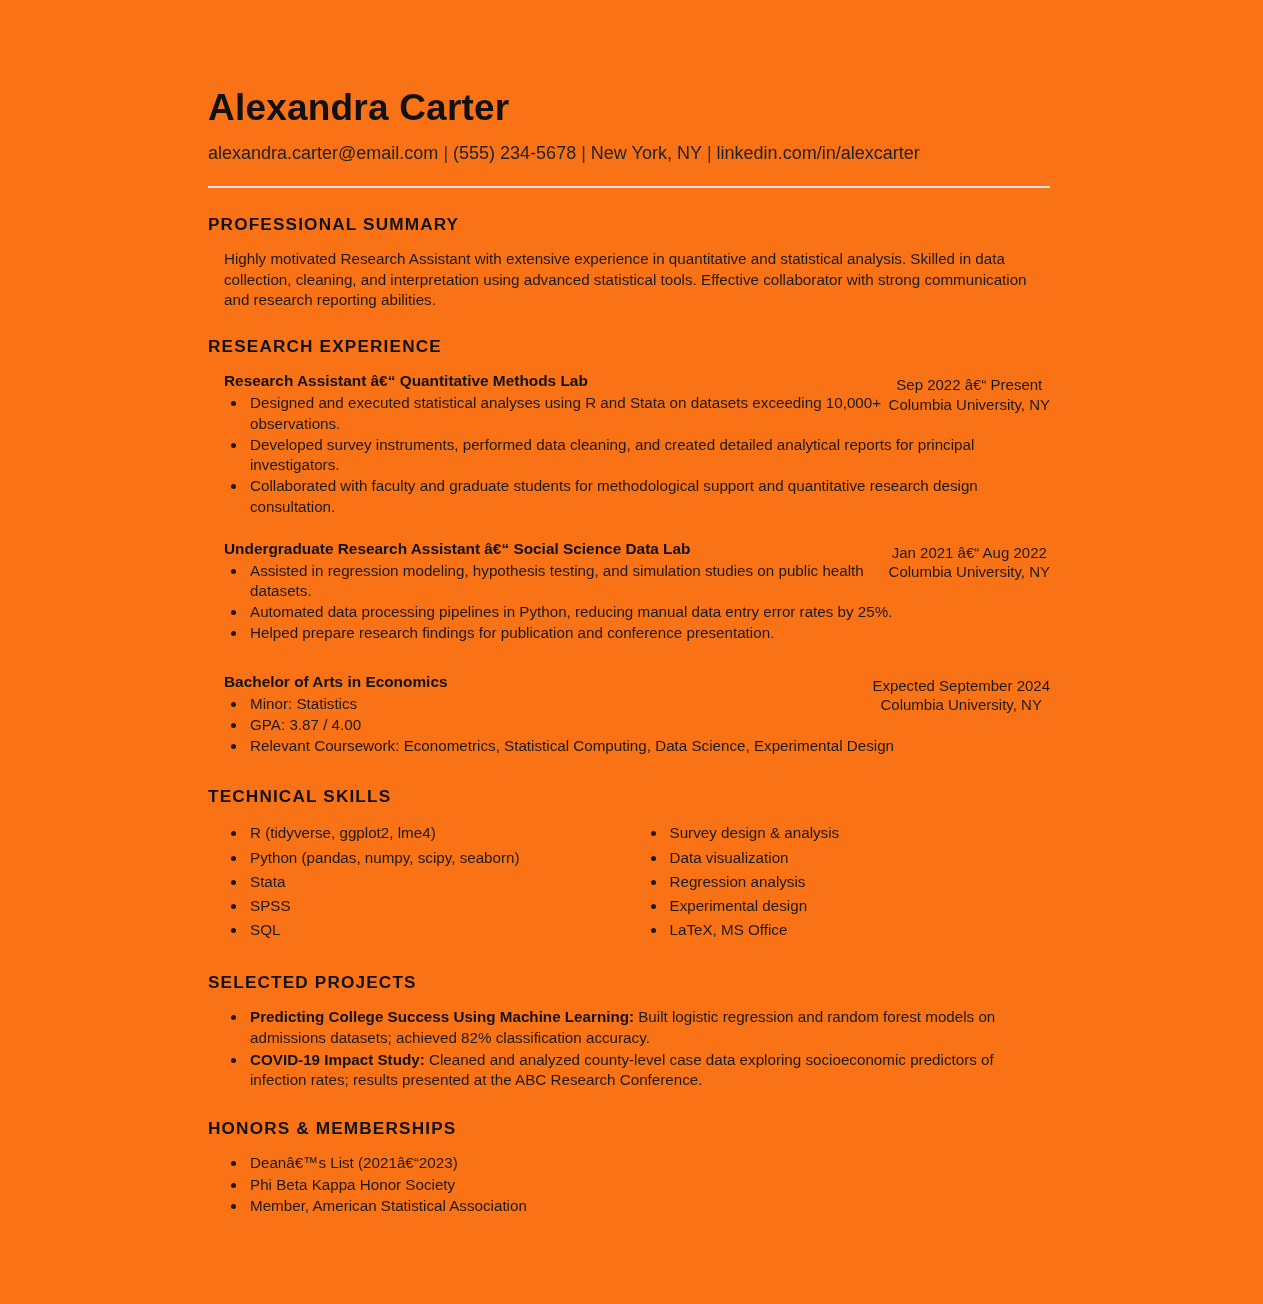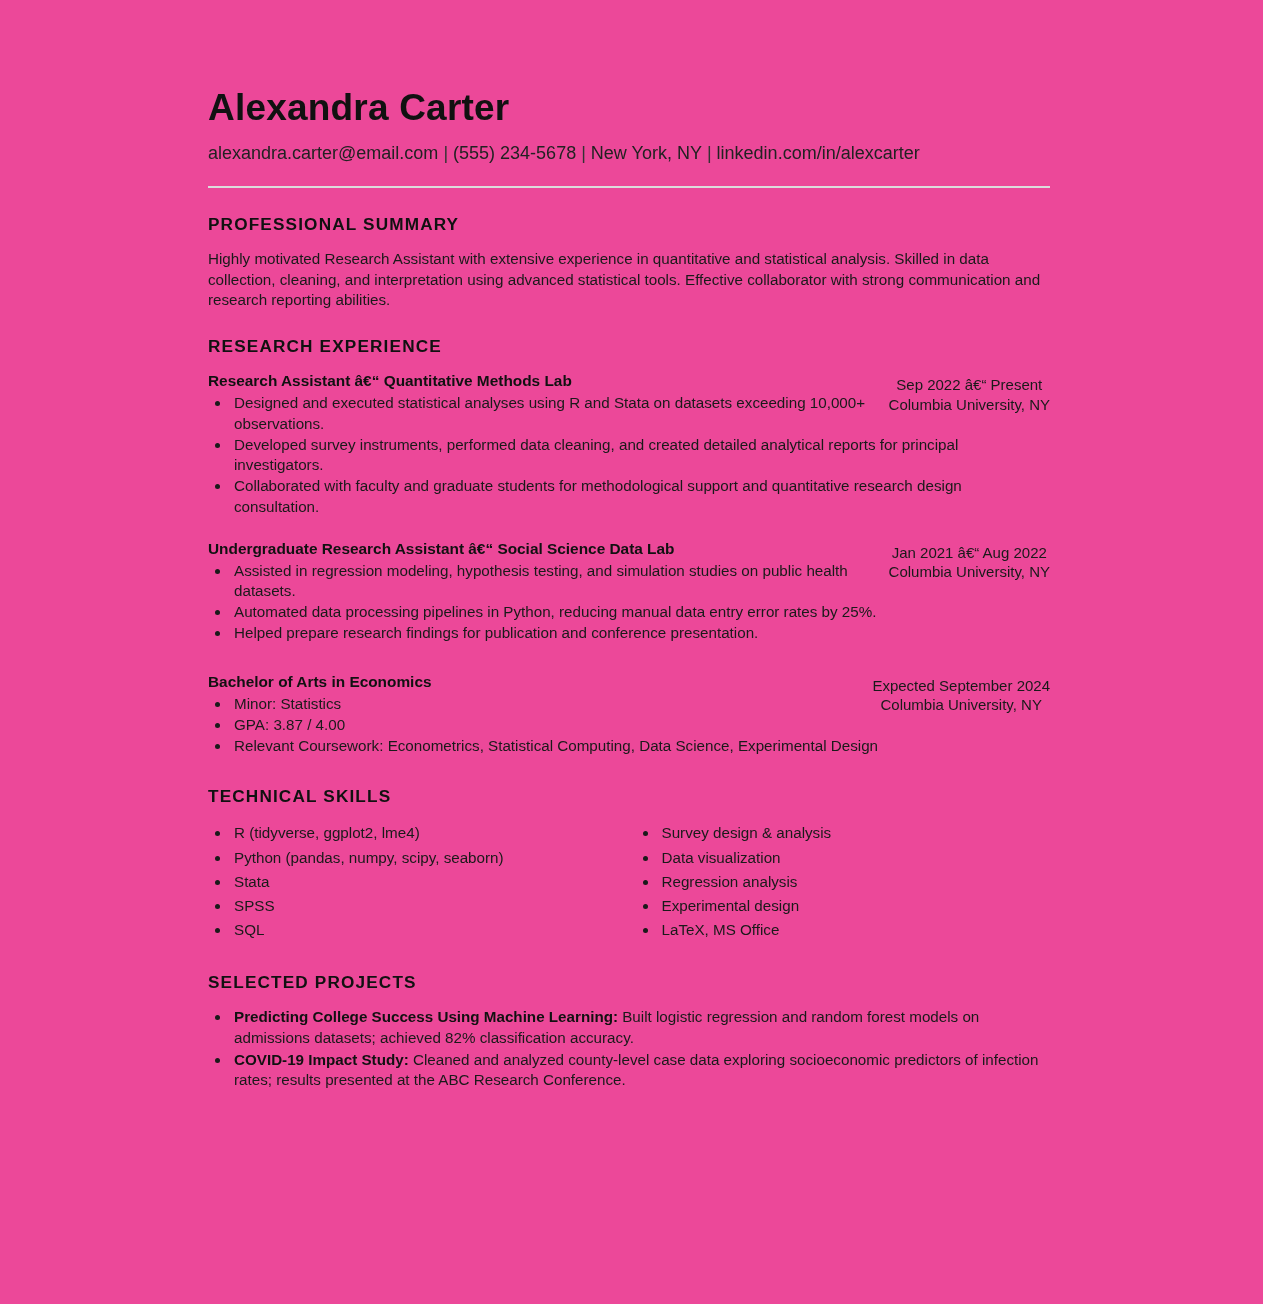--- a/index.html
+++ b/index.html
@@ -11,21 +11,21 @@
     width: 1263px;
     height: 1304px;
     font-family: "Liberation Sans", sans-serif;
     color: #1a1a1a;
     -webkit-font-smoothing: antialiased;
   }
   .page {
     position: relative;
     width: 1263px;
     height: 1304px;
-    background: #ec4899;
+    background: #f97316;
     box-sizing: border-box;
     padding: 88px 213px 0 208px;
   }
 
   
   .name {
     font-size: 37px;
     font-weight: bold;
     letter-spacing: 0.2px;
     line-height: 1.08;
@@ -49,21 +49,21 @@
 
   
   .section { margin-top: 26px; }
   .section-title {
     font-size: 17.2px;
     font-weight: bold;
     letter-spacing: 1.15px;
     color: #111111;
     margin: 0 0 14px 0;
   }
-  .section-body { font-size: 15.2px; line-height: 1.33; color: #1a1a1a; }
+  .section-body { font-size: 15.2px; line-height: 1.33; color: #1a1a1a; margin-left: 16px; }
 
   .summary-text {
     font-size: 15.2px;
     line-height: 1.34;
     margin: 0;
     max-width: 838px;
     color: #1a1a1a;
   }
 
   
@@ -233,14 +233,24 @@
         <li>
           <b>Predicting College Success Using Machine Learning:</b><span> Built logistic regression and random forest models on admissions datasets; achieved 82% classification accuracy.</span>
         </li>
         <li>
           <b>COVID-19 Impact Study:</b><span> Cleaned and analyzed county-level case data exploring socioeconomic predictors of infection rates; results presented at the ABC Research Conference.</span>
         </li>
       </ul>
     </div>
   </div>
 
+  <div class="section" style="margin-top:28px">
+    <h2 class="section-title">HONORS &amp; MEMBERSHIPS</h2>
+    <div class="section-body">
+      <ul class="bullets honors">
+        <li>Deanâ€™s List (2021â€“2023)</li>
+        <li>Phi Beta Kappa Honor Society</li>
+        <li>Member, American Statistical Association</li>
+      </ul>
+    </div>
+  </div>
 
 </div>
 
 </body></html>

